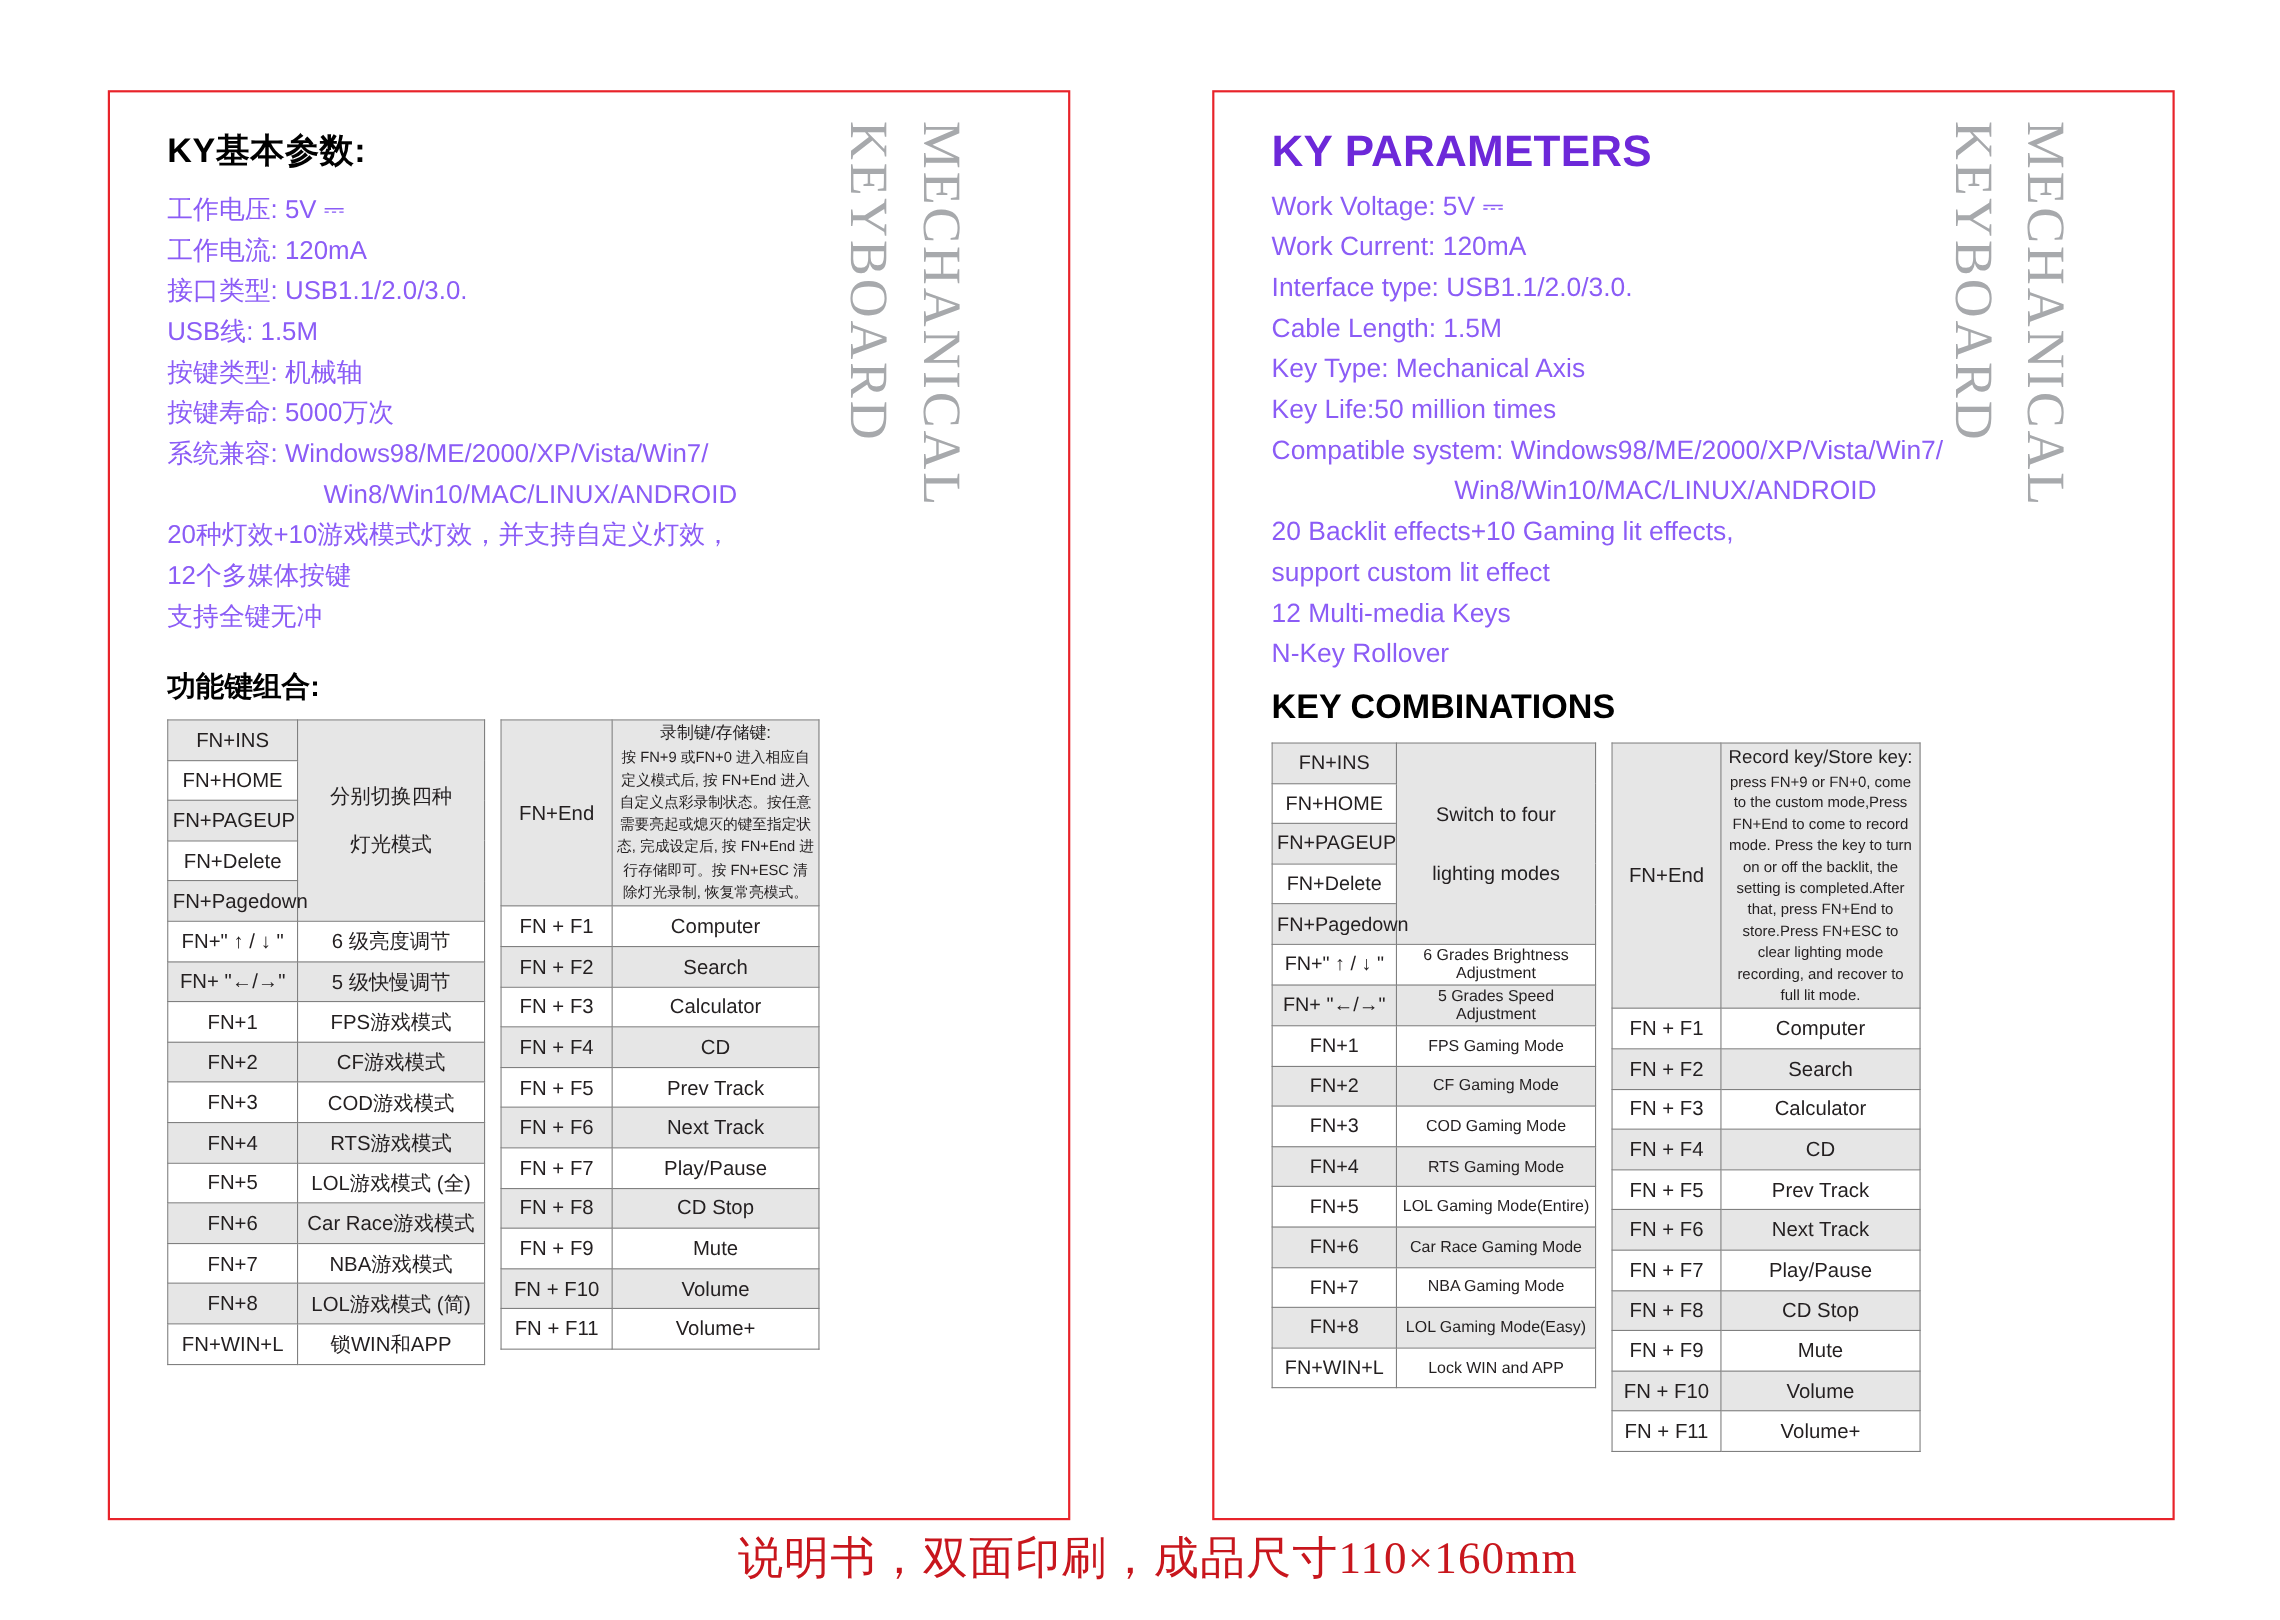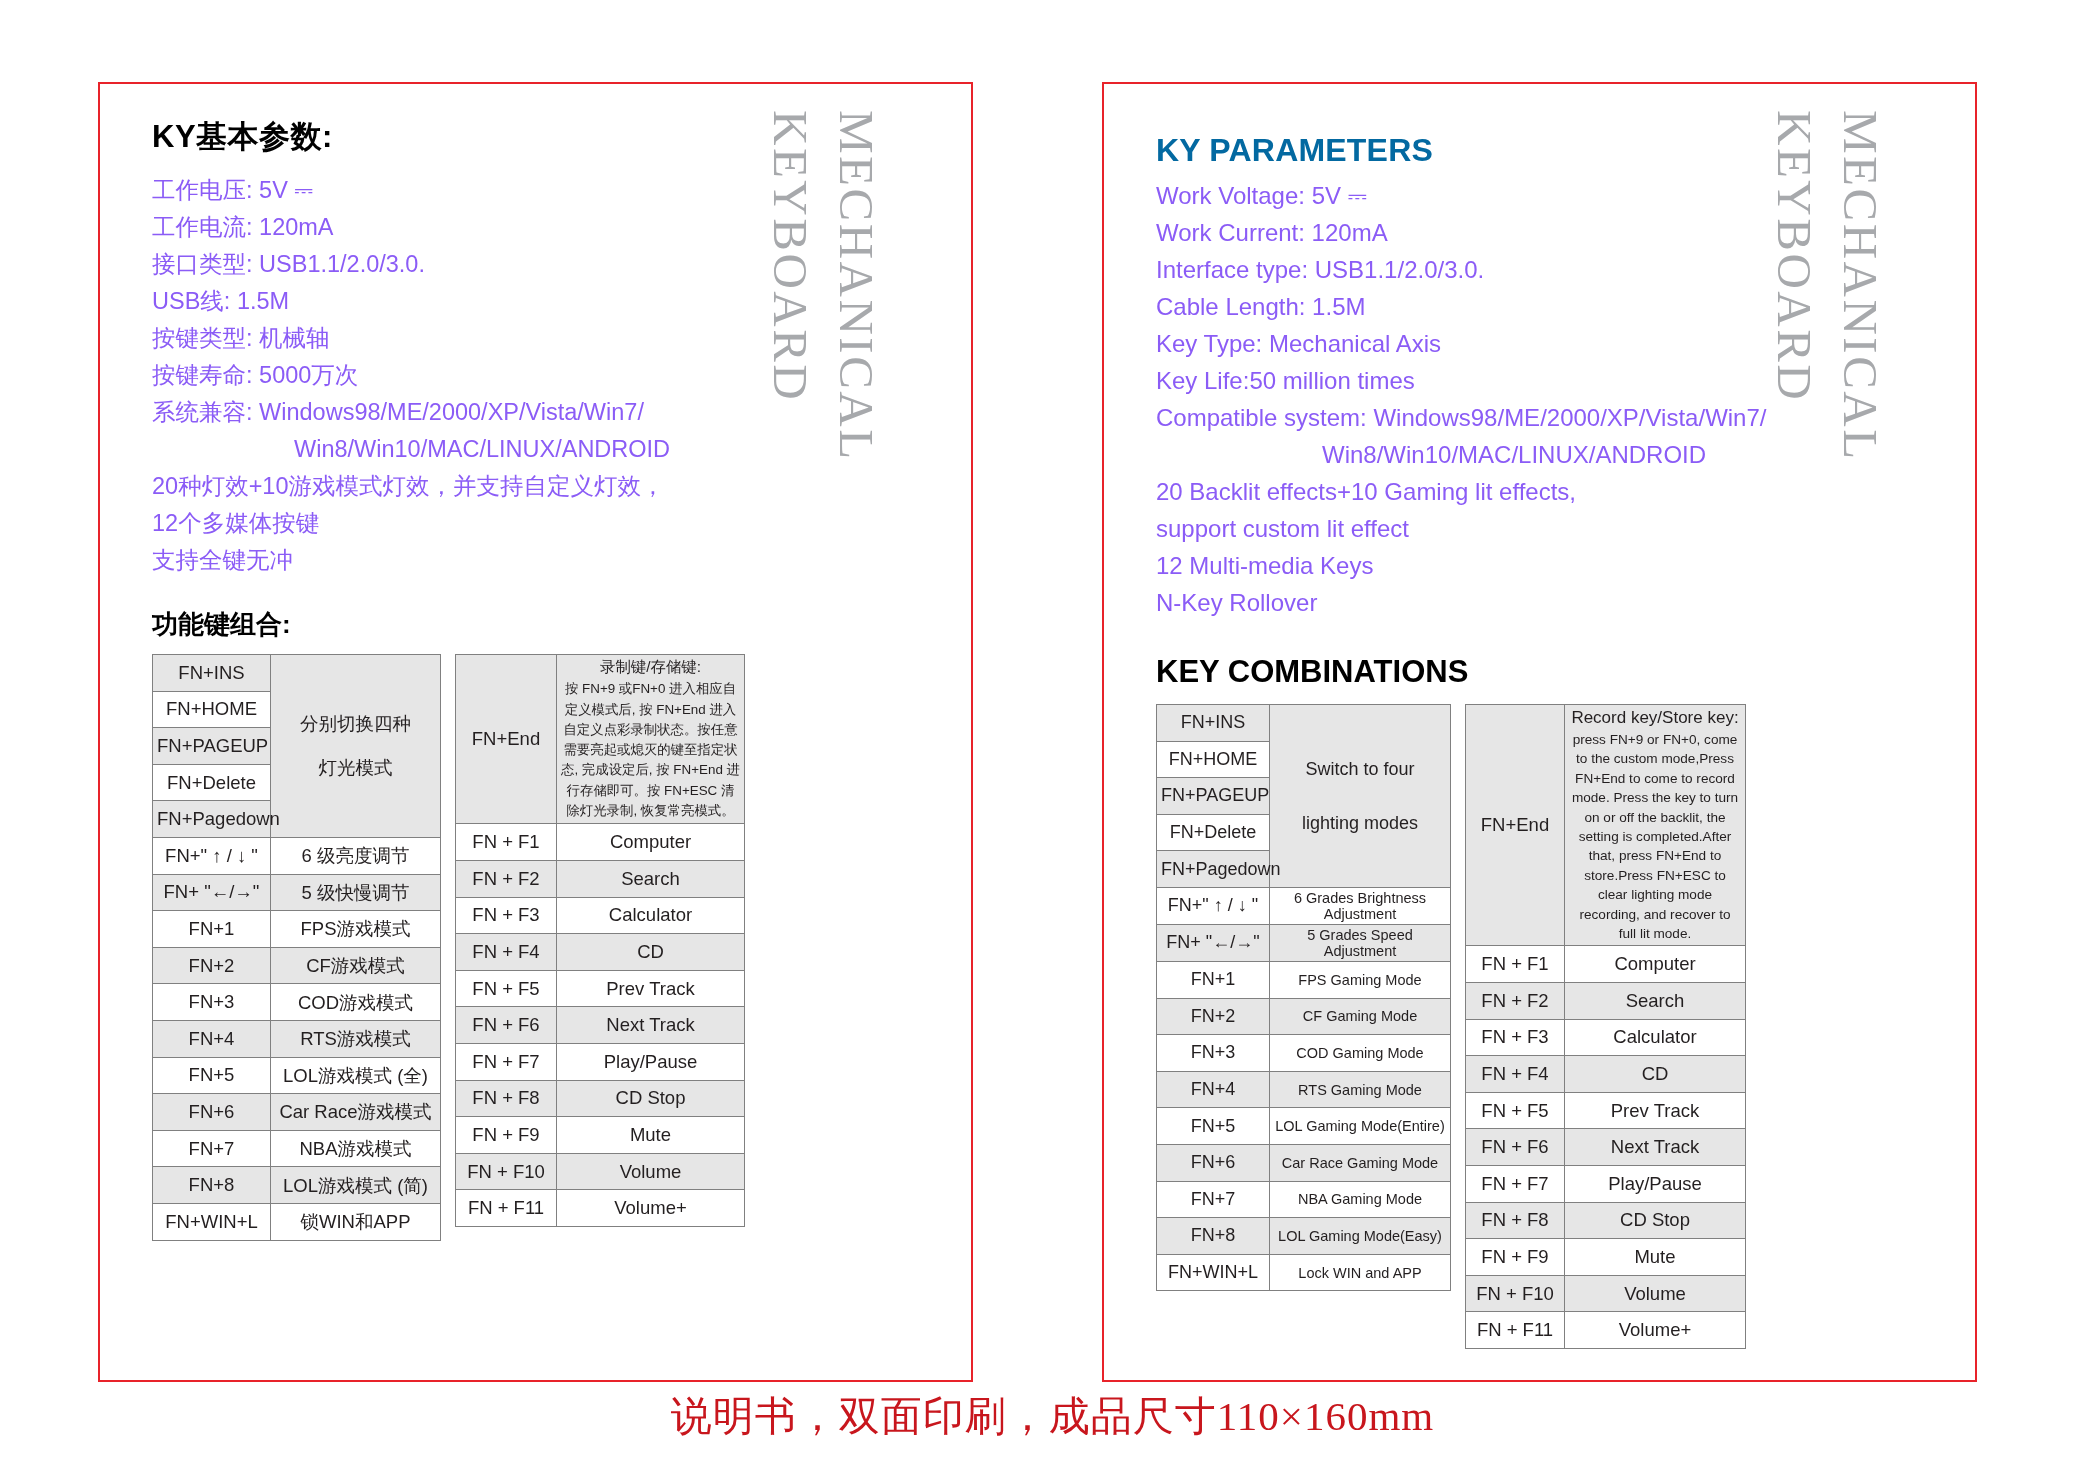--- a/index.html
+++ b/index.html
@@ -62,25 +62,25 @@
 
   
   h1.title-cn {
     font-size: 31px;
     font-weight: 700;
     margin: 0 0 14px 0;
     letter-spacing: 0.5px;
     color: #000;
   }
   h1.title-en {
-    font-size: 32px;
+    font-size: 40px;
     font-weight: 700;
-    margin: 16px 0 8px 0;
+    margin: 0 0 8px 0;
     letter-spacing: 0.2px;
-    color: #0369a1;
+    color: #6d28d9;
   }
   .spec-list {
     list-style: none;
     margin: 0;
     padding: 0;
   }
   .spec-list li {
     font-size: 23.5px;
     line-height: 37px;
     color: #8b5cf6;
@@ -92,21 +92,21 @@
 
   h2.subtitle-cn {
     font-size: 26px;
     font-weight: 700;
     margin: 28px 0 12px 0;
     color: #000;
   }
   h2.subtitle-en {
     font-size: 31px;
     font-weight: 700;
-    margin: 33px 0 14px 0;
+    margin: 12px 0 14px 0;
     color: #000;
   }
 
   
   .tables-wrap {
     display: flex;
     align-items: flex-start;
     gap: 14px;
   }
   table.combo {

